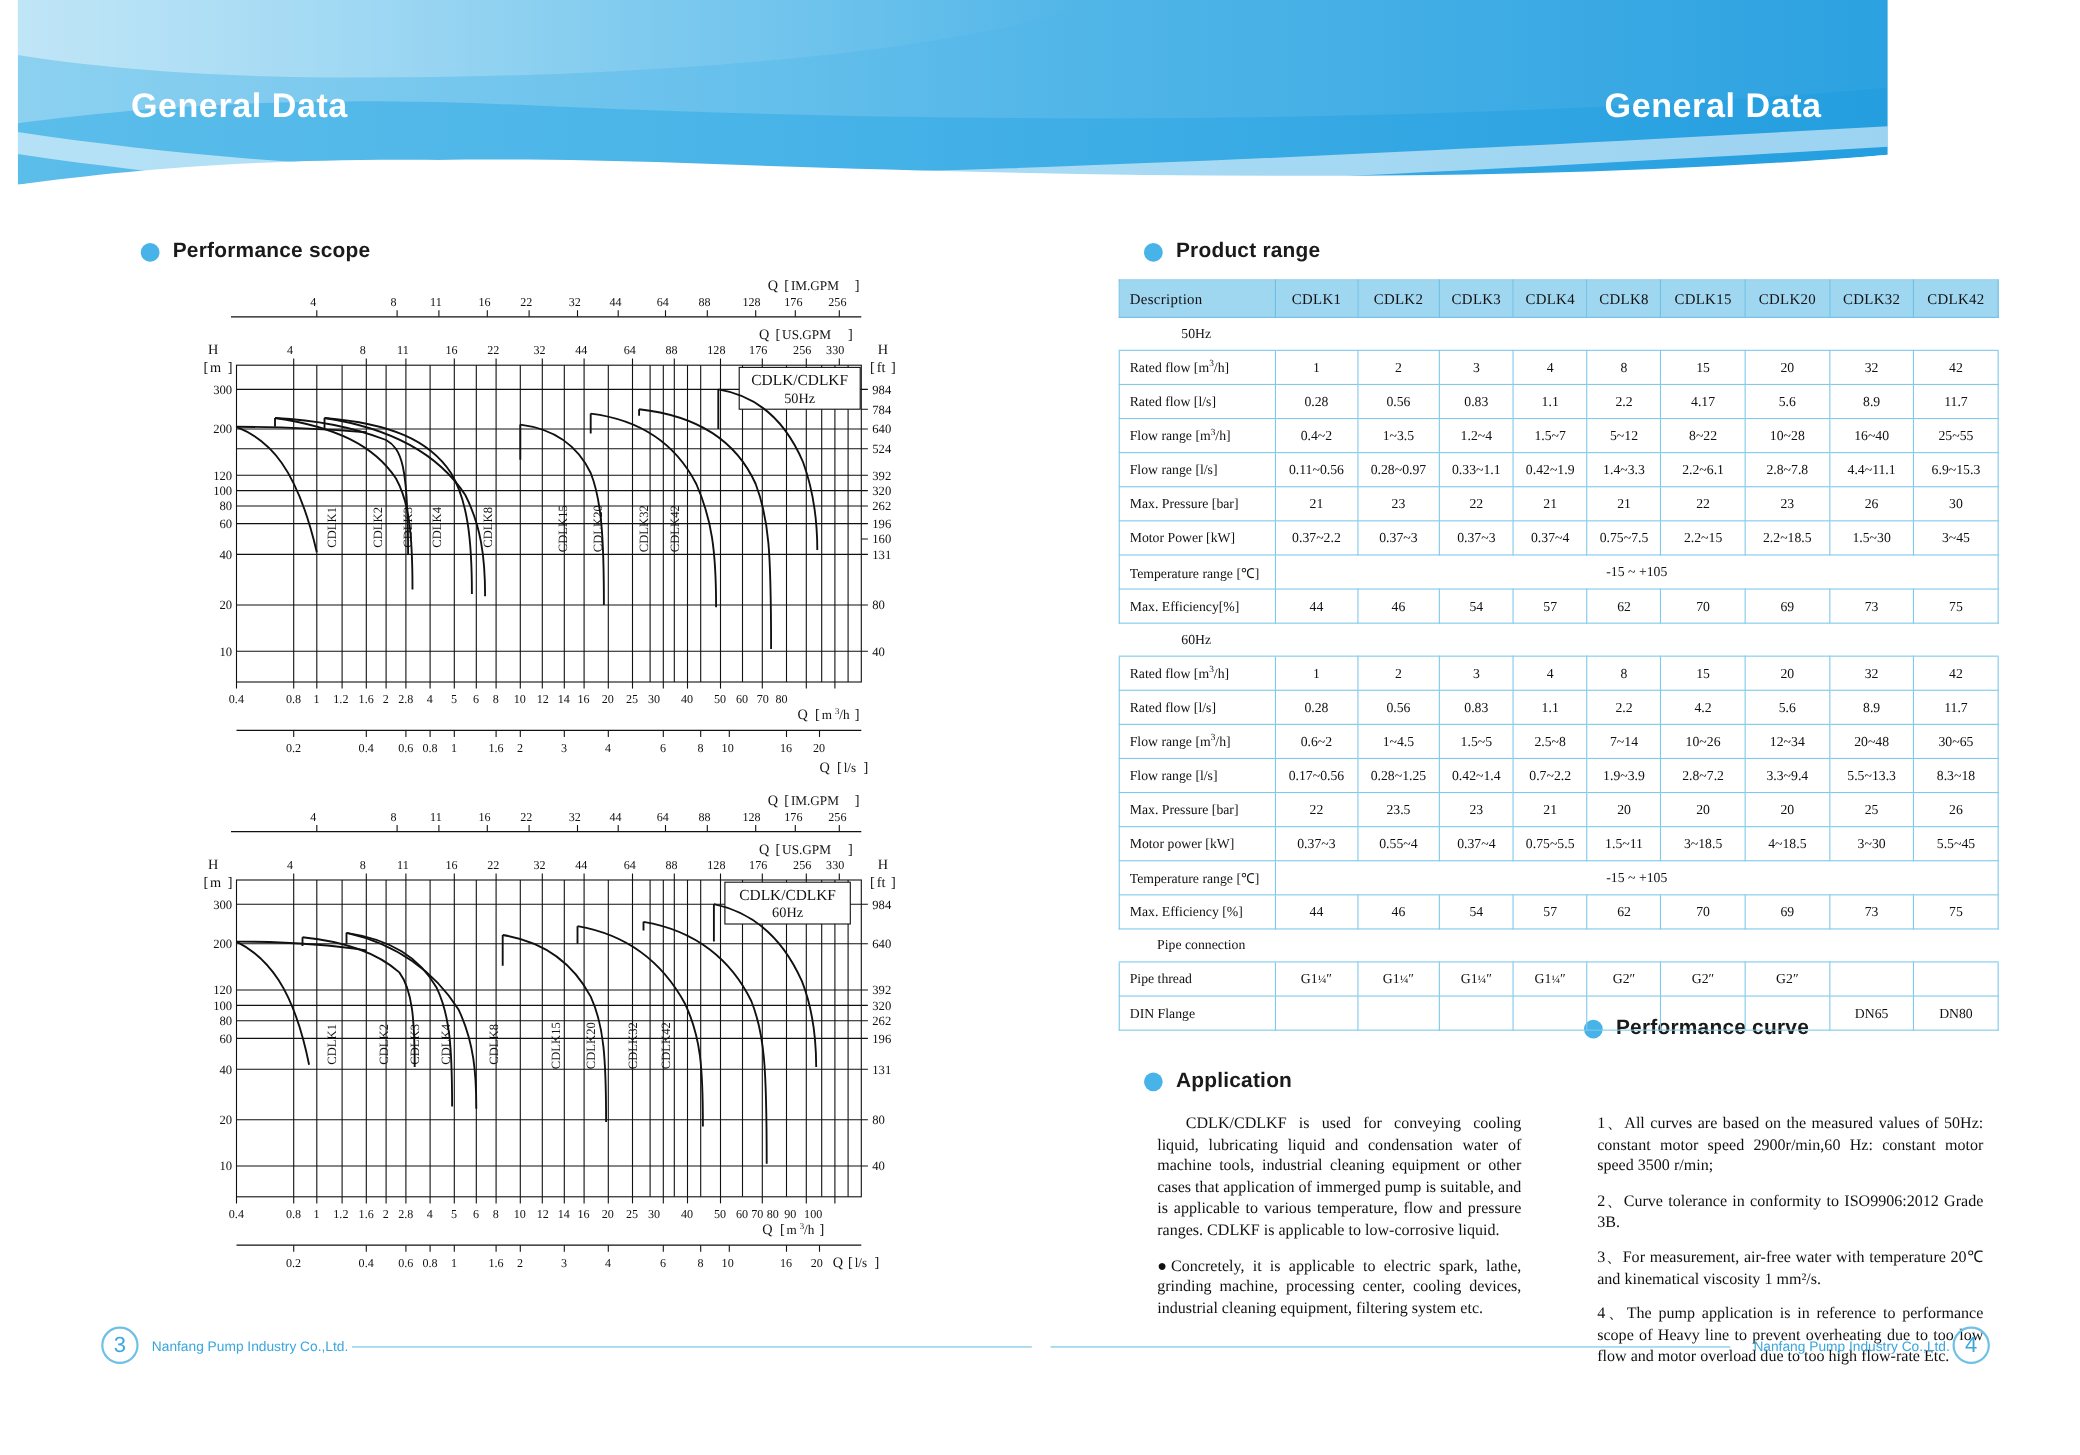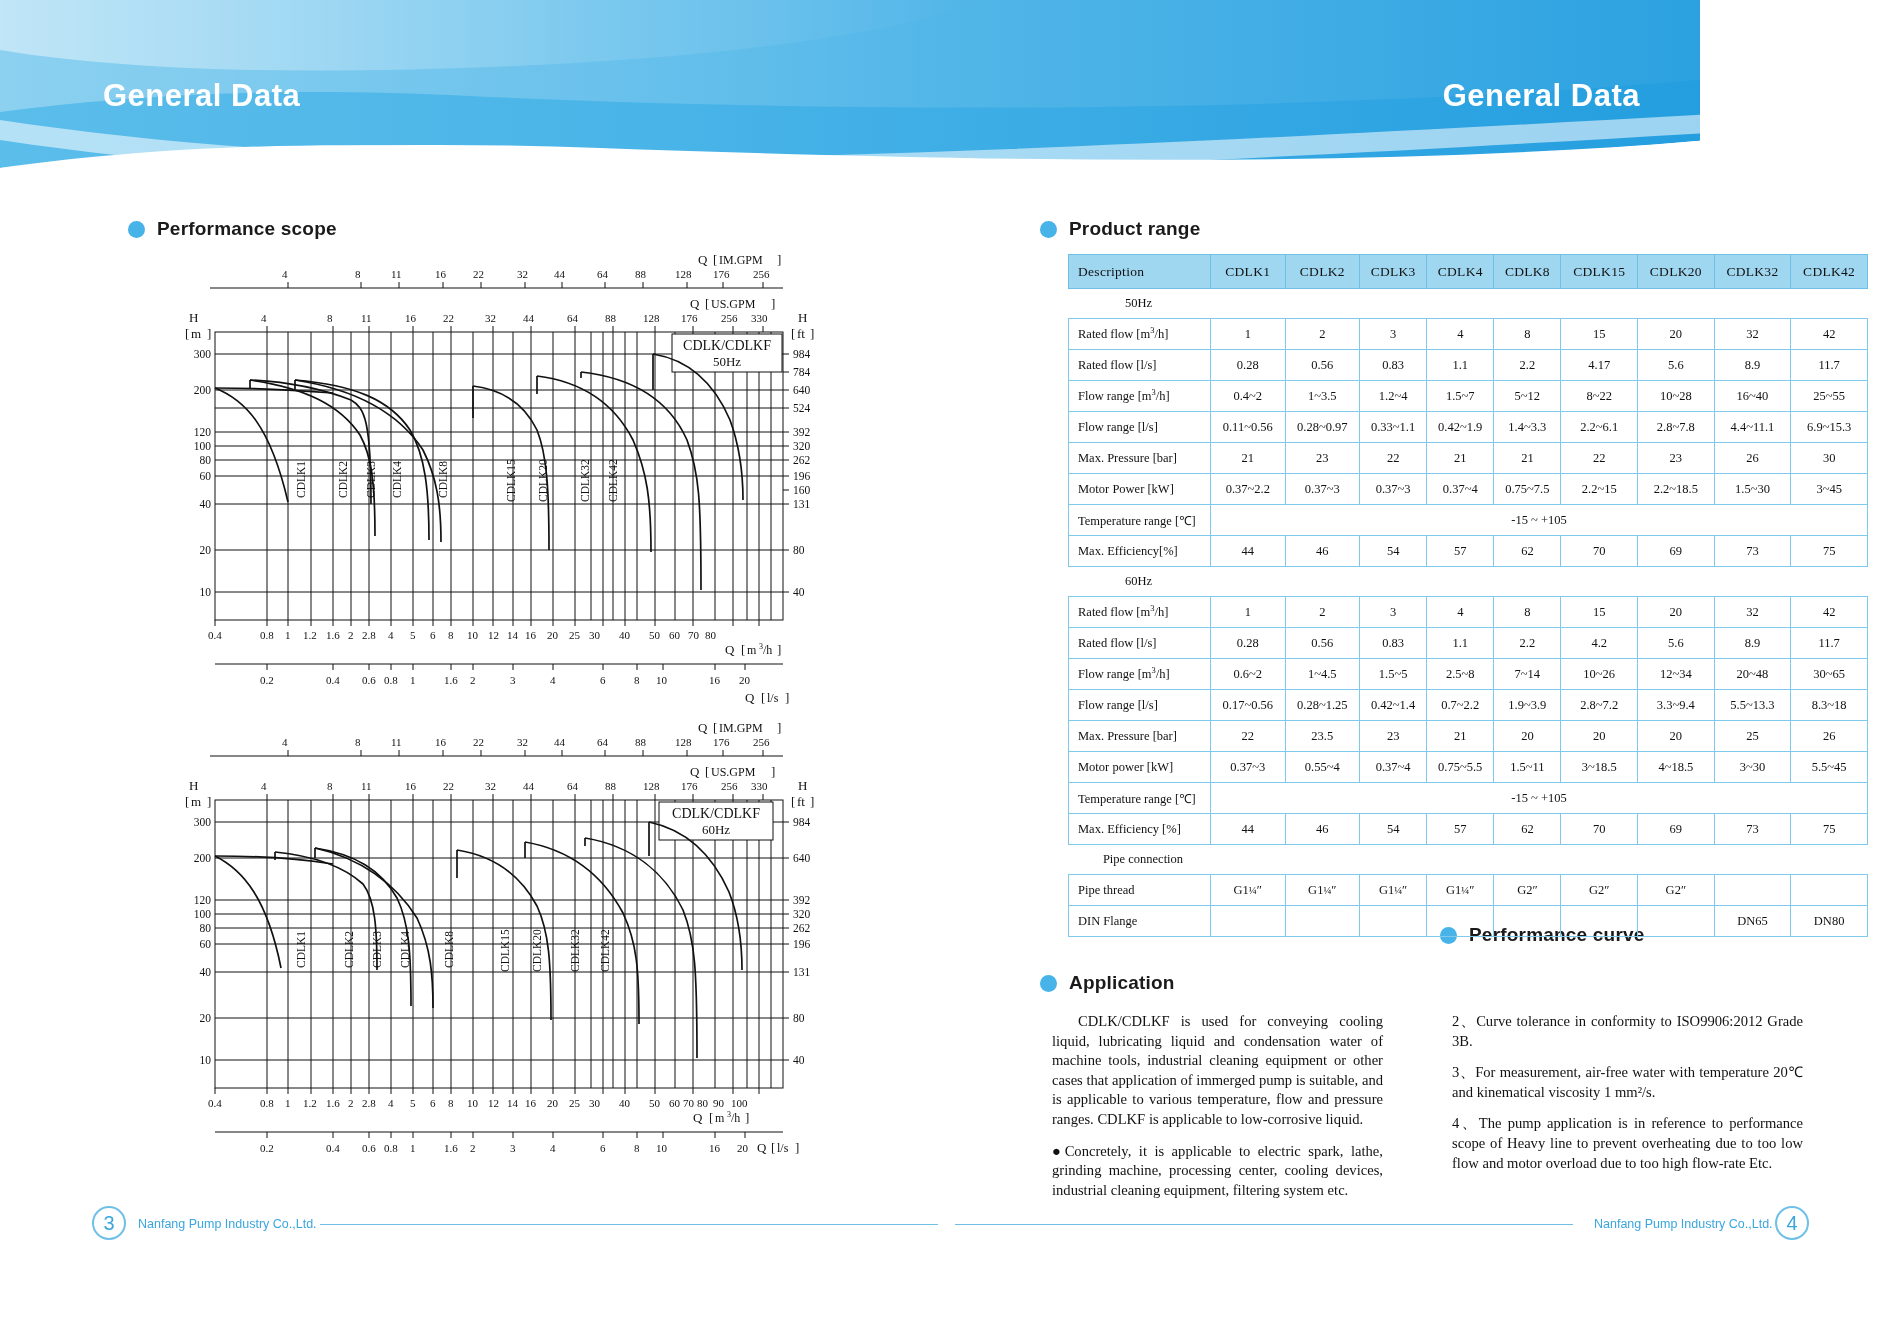--- a/index.html
+++ b/index.html
@@ -6,21 +6,21 @@
   html, body { margin:0; padding:0; }
   body {
     width:1891px; height:1323px;
     font-family:"Liberation Serif", serif;
     background:#ffffff;
     position:relative;
     overflow:hidden;
   }
 
   
-  .banner { position:absolute; left:0; top:0; width:1700px; height:200px; overflow:hidden; }
+  .banner { position:absolute; left:16px; top:0; width:1700px; height:200px; overflow:hidden; }
   .banner svg { display:block; }
   .banner-title {
     position:absolute; top:78px;
     font-family:"Liberation Sans", sans-serif;
     font-weight:bold; font-size:31px; color:#ffffff;
     letter-spacing:0.5px;
   }
   .banner-title.left  { left:103px; }
   .banner-title.right { right:60px; }
 
@@ -30,21 +30,21 @@
   .sec-text {
     font-family:"Liberation Sans", sans-serif;
     font-weight:bold; font-size:19px; color:#1a1a1a; letter-spacing:0.2px;
   }
 
   
   .chart-wrap { position:absolute; }
   .chart-wrap svg { display:block; }
 
   
-  .ptable { position:absolute; left:1068px; top:254px; width:800px;
+  .ptable { position:absolute; left:1017px; top:254px; width:800px;
             border-collapse:collapse; font-size:12.5px; color:#111; }
   .ptable td {
     border:1px solid #7ec9ec;
     height:31px; text-align:center; padding:0 2px;
     white-space:nowrap; font-size:12.5px;
   }
   .ptable td.desc { text-align:left; padding-left:9px; width:142px; }
   .ptable tr.head td {
     background:#9fd6f0; border:1px solid #6fc0e6;
     font-size:13.5px; height:34px; letter-spacing:0.3px;
@@ -972,20 +972,21 @@
       </tr>
     </tbody>
 </table>
 
 <div class="txtblock" style="left:1040px; top:1000px; width:355px;">
   <p class="indent">CDLK/CDLKF is used for conveying cooling liquid, lubricating liquid and condensation water of machine tools, industrial cleaning equipment or other cases that application of immerged pump is suitable, and is applicable to various temperature, flow and pressure ranges. CDLKF is applicable to low-corrosive liquid.</p>
   <p>●Concretely, it is applicable to electric spark, lathe, grinding machine, processing center, cooling devices, industrial cleaning equipment, filtering system etc.</p>
 </div>
 
 <div class="txtblock" style="left:1440px; top:1000px; width:375px;">
+  <p>1、All curves are based on the measured values of 50Hz: constant motor speed 2900r/min,60 Hz: constant motor speed 3500 r/min;</p>
   <p>2、Curve tolerance in conformity to ISO9906:2012 Grade 3B.</p>
   <p>3、For measurement, air-free water with temperature 20℃ and kinematical viscosity 1 mm²/s.</p>
   <p>4、The pump application is in reference to performance scope of Heavy line to prevent overheating due to too low flow and motor overload due to too high flow-rate Etc.</p>
 </div>
 
 <div class="pagecircle" style="left:92px; top:1206px;">3</div>
 <div class="footer-txt" style="left:138px; top:1217px;">Nanfang Pump Industry Co.,Ltd.</div>
 <div class="footer-line" style="left:320px; top:1224px; width:618px;"></div>
 
 <div class="footer-line" style="left:955px; top:1224px; width:618px;"></div>

